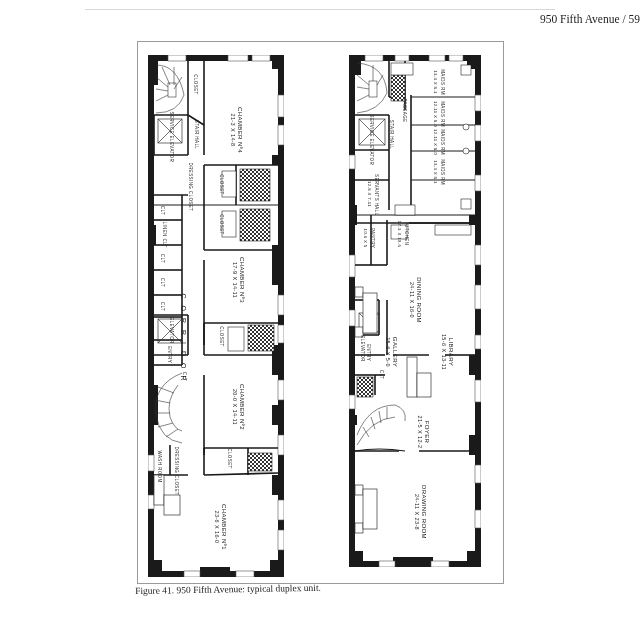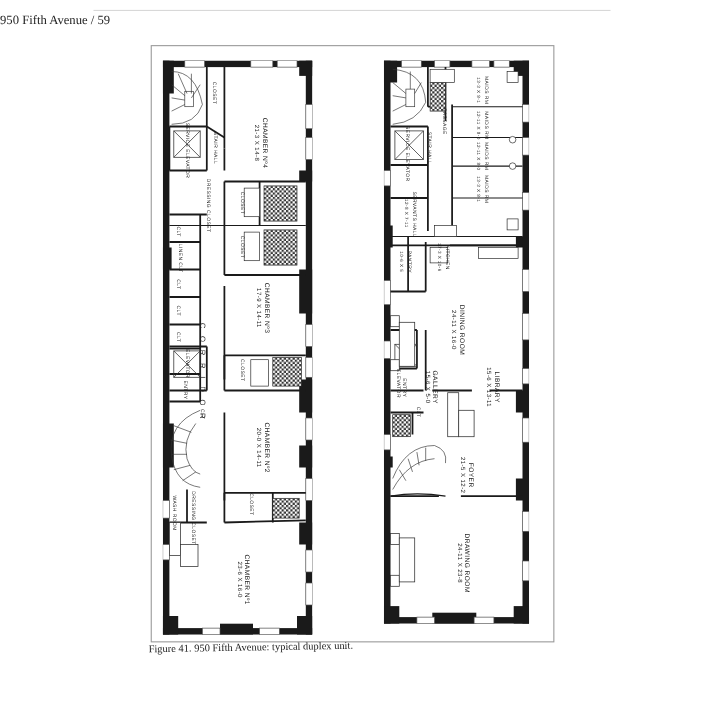--- a/index.html
+++ b/index.html
@@ -1,21 +1,21 @@
 <!DOCTYPE html>
 <html><head>
 <meta charset="utf-8">
 <style>
   html, body { margin: 0; padding: 0; }
   body {
     width: 640px; height: 640px; background: #ffffff; position: relative; overflow: hidden;
     font-family: "Liberation Serif", serif; color: #1a1a1a;
   }
   .page-header {
-    position: absolute; left: 0; top: 13px; width: 640px; text-align: left;
+    position: absolute; left: 0; top: 13px; width: 640px; text-align: right;
     font-size: 11.5px; color: #222;
   }
   .header-rule {
     position: absolute; left: 85px; top: 9px; width: 470px; height: 1px; background: #d8d8d8;
   }
   .frame {
     position: absolute; left: 137px; top: 41px; width: 365px; height: 541px;
     border: 1px solid #9a9a9a; background: #fff;
   }
   .caption {

